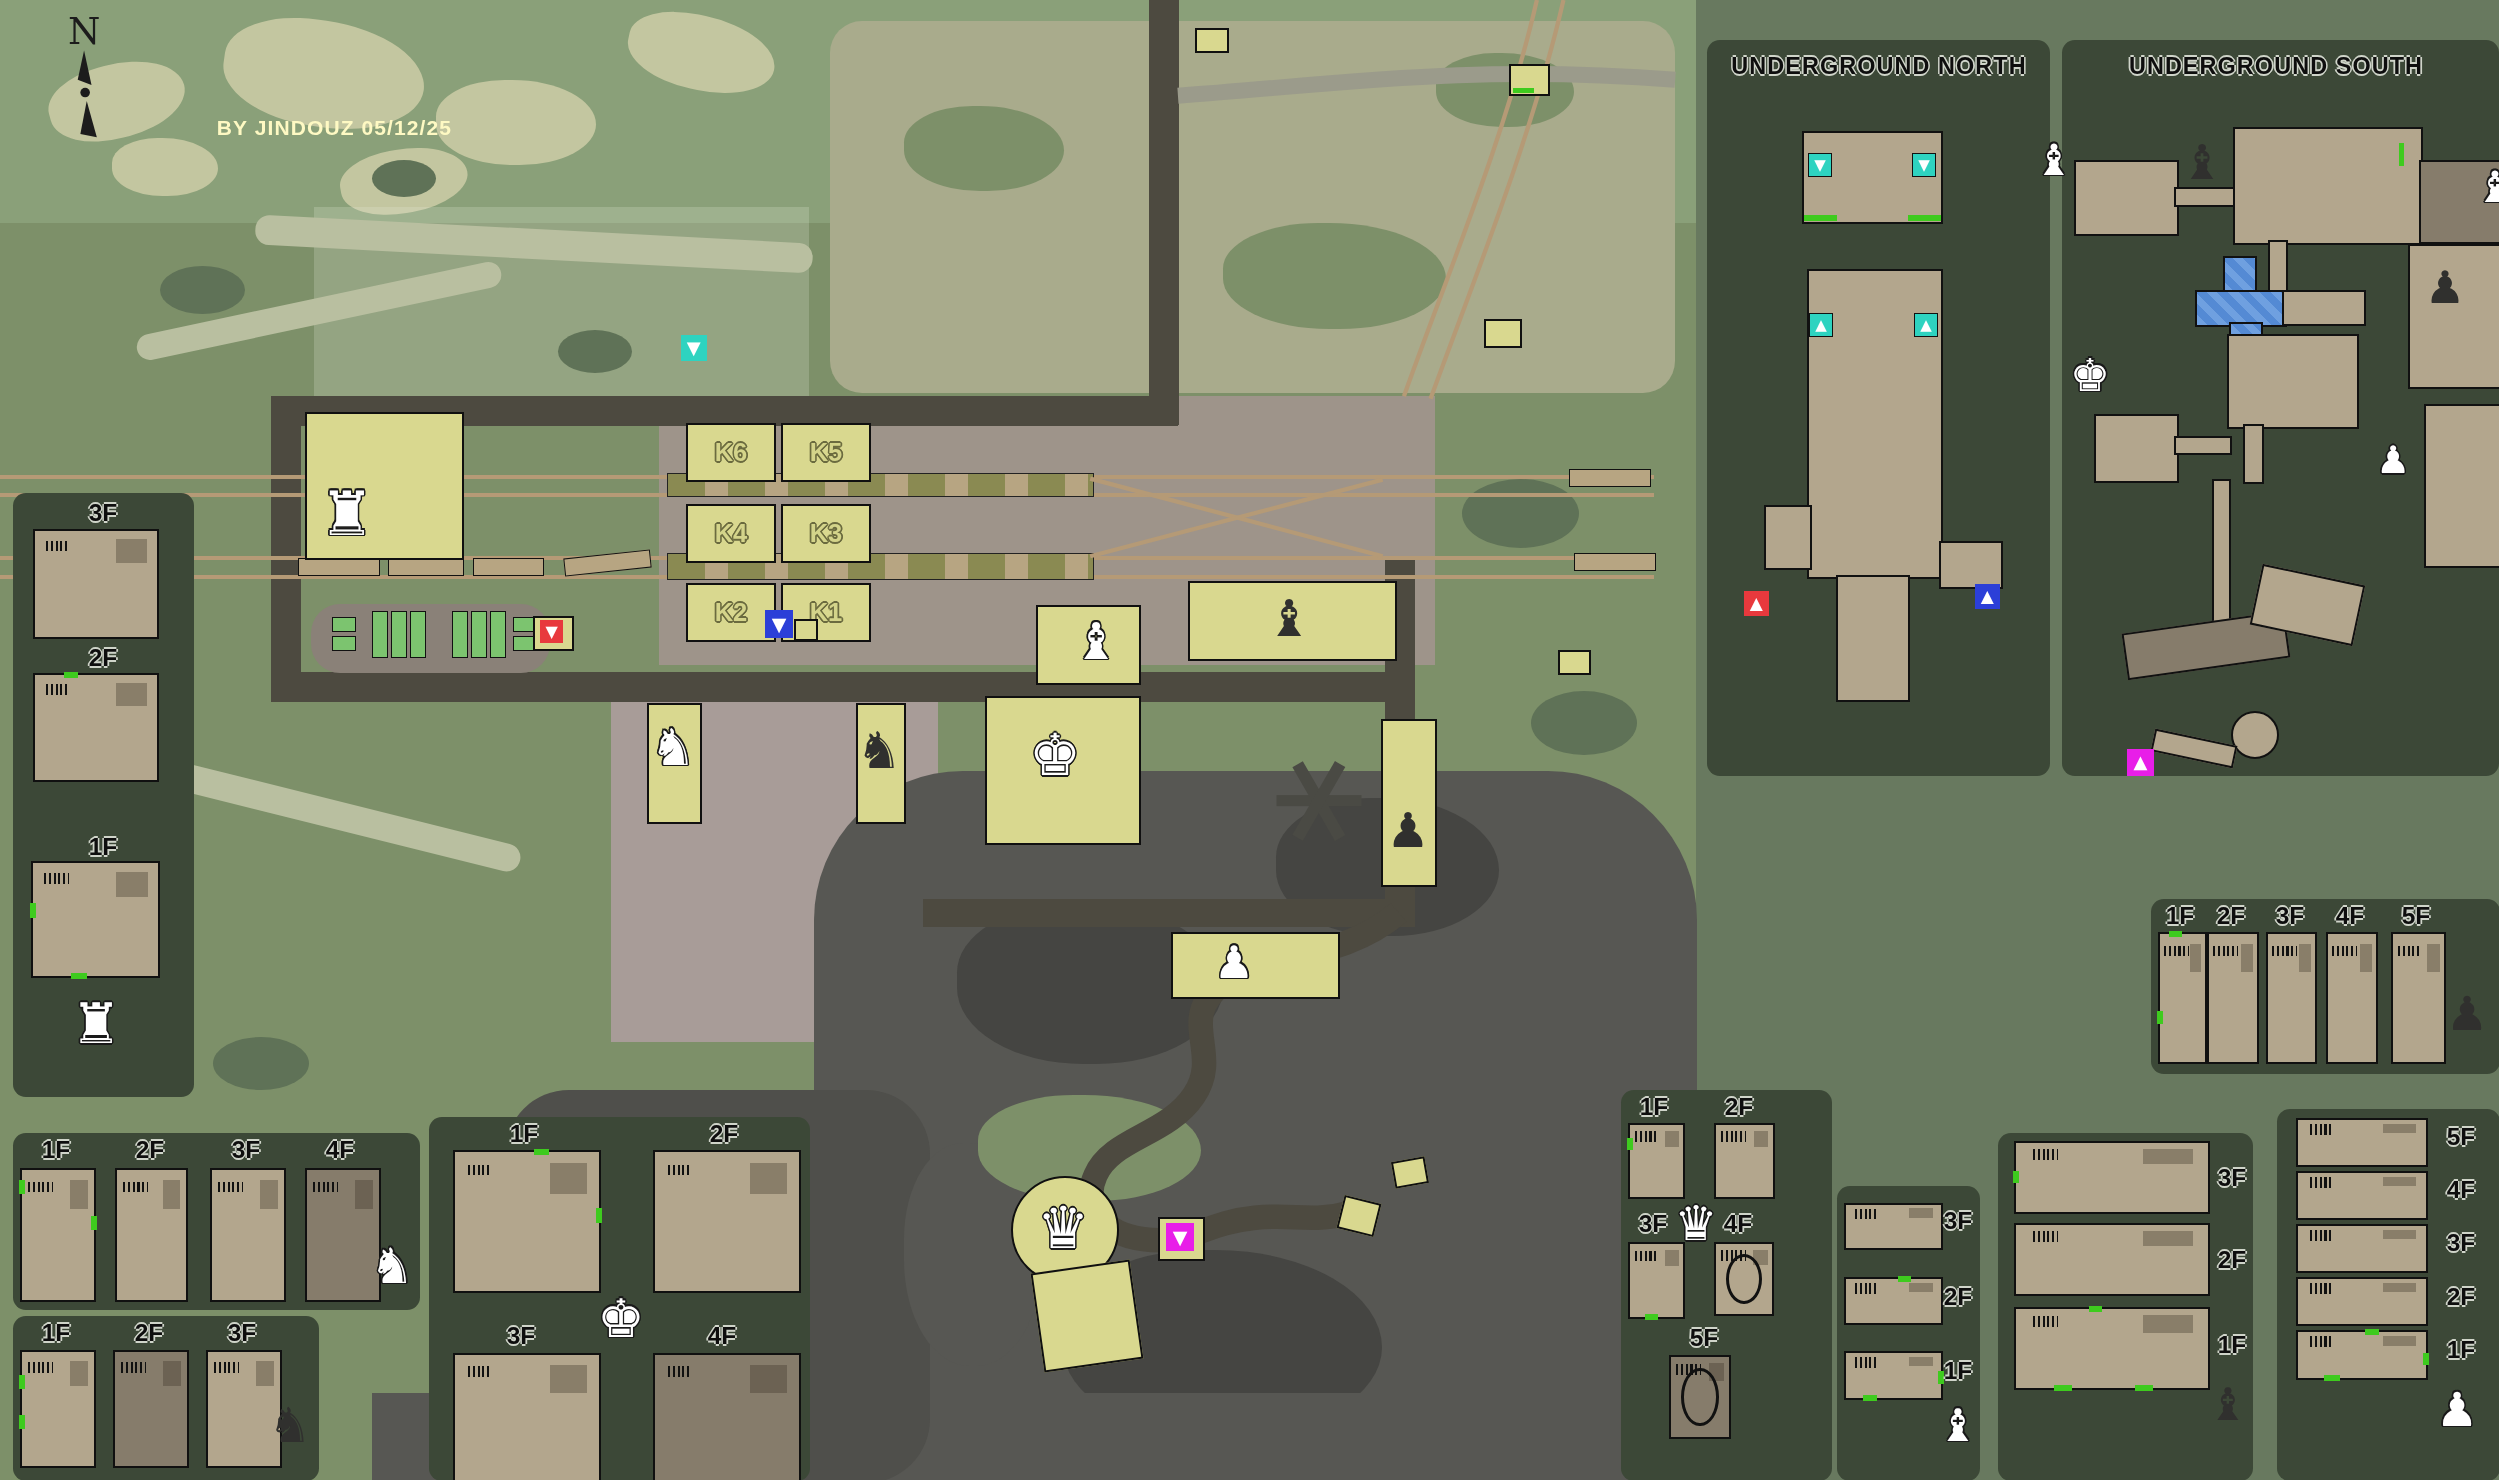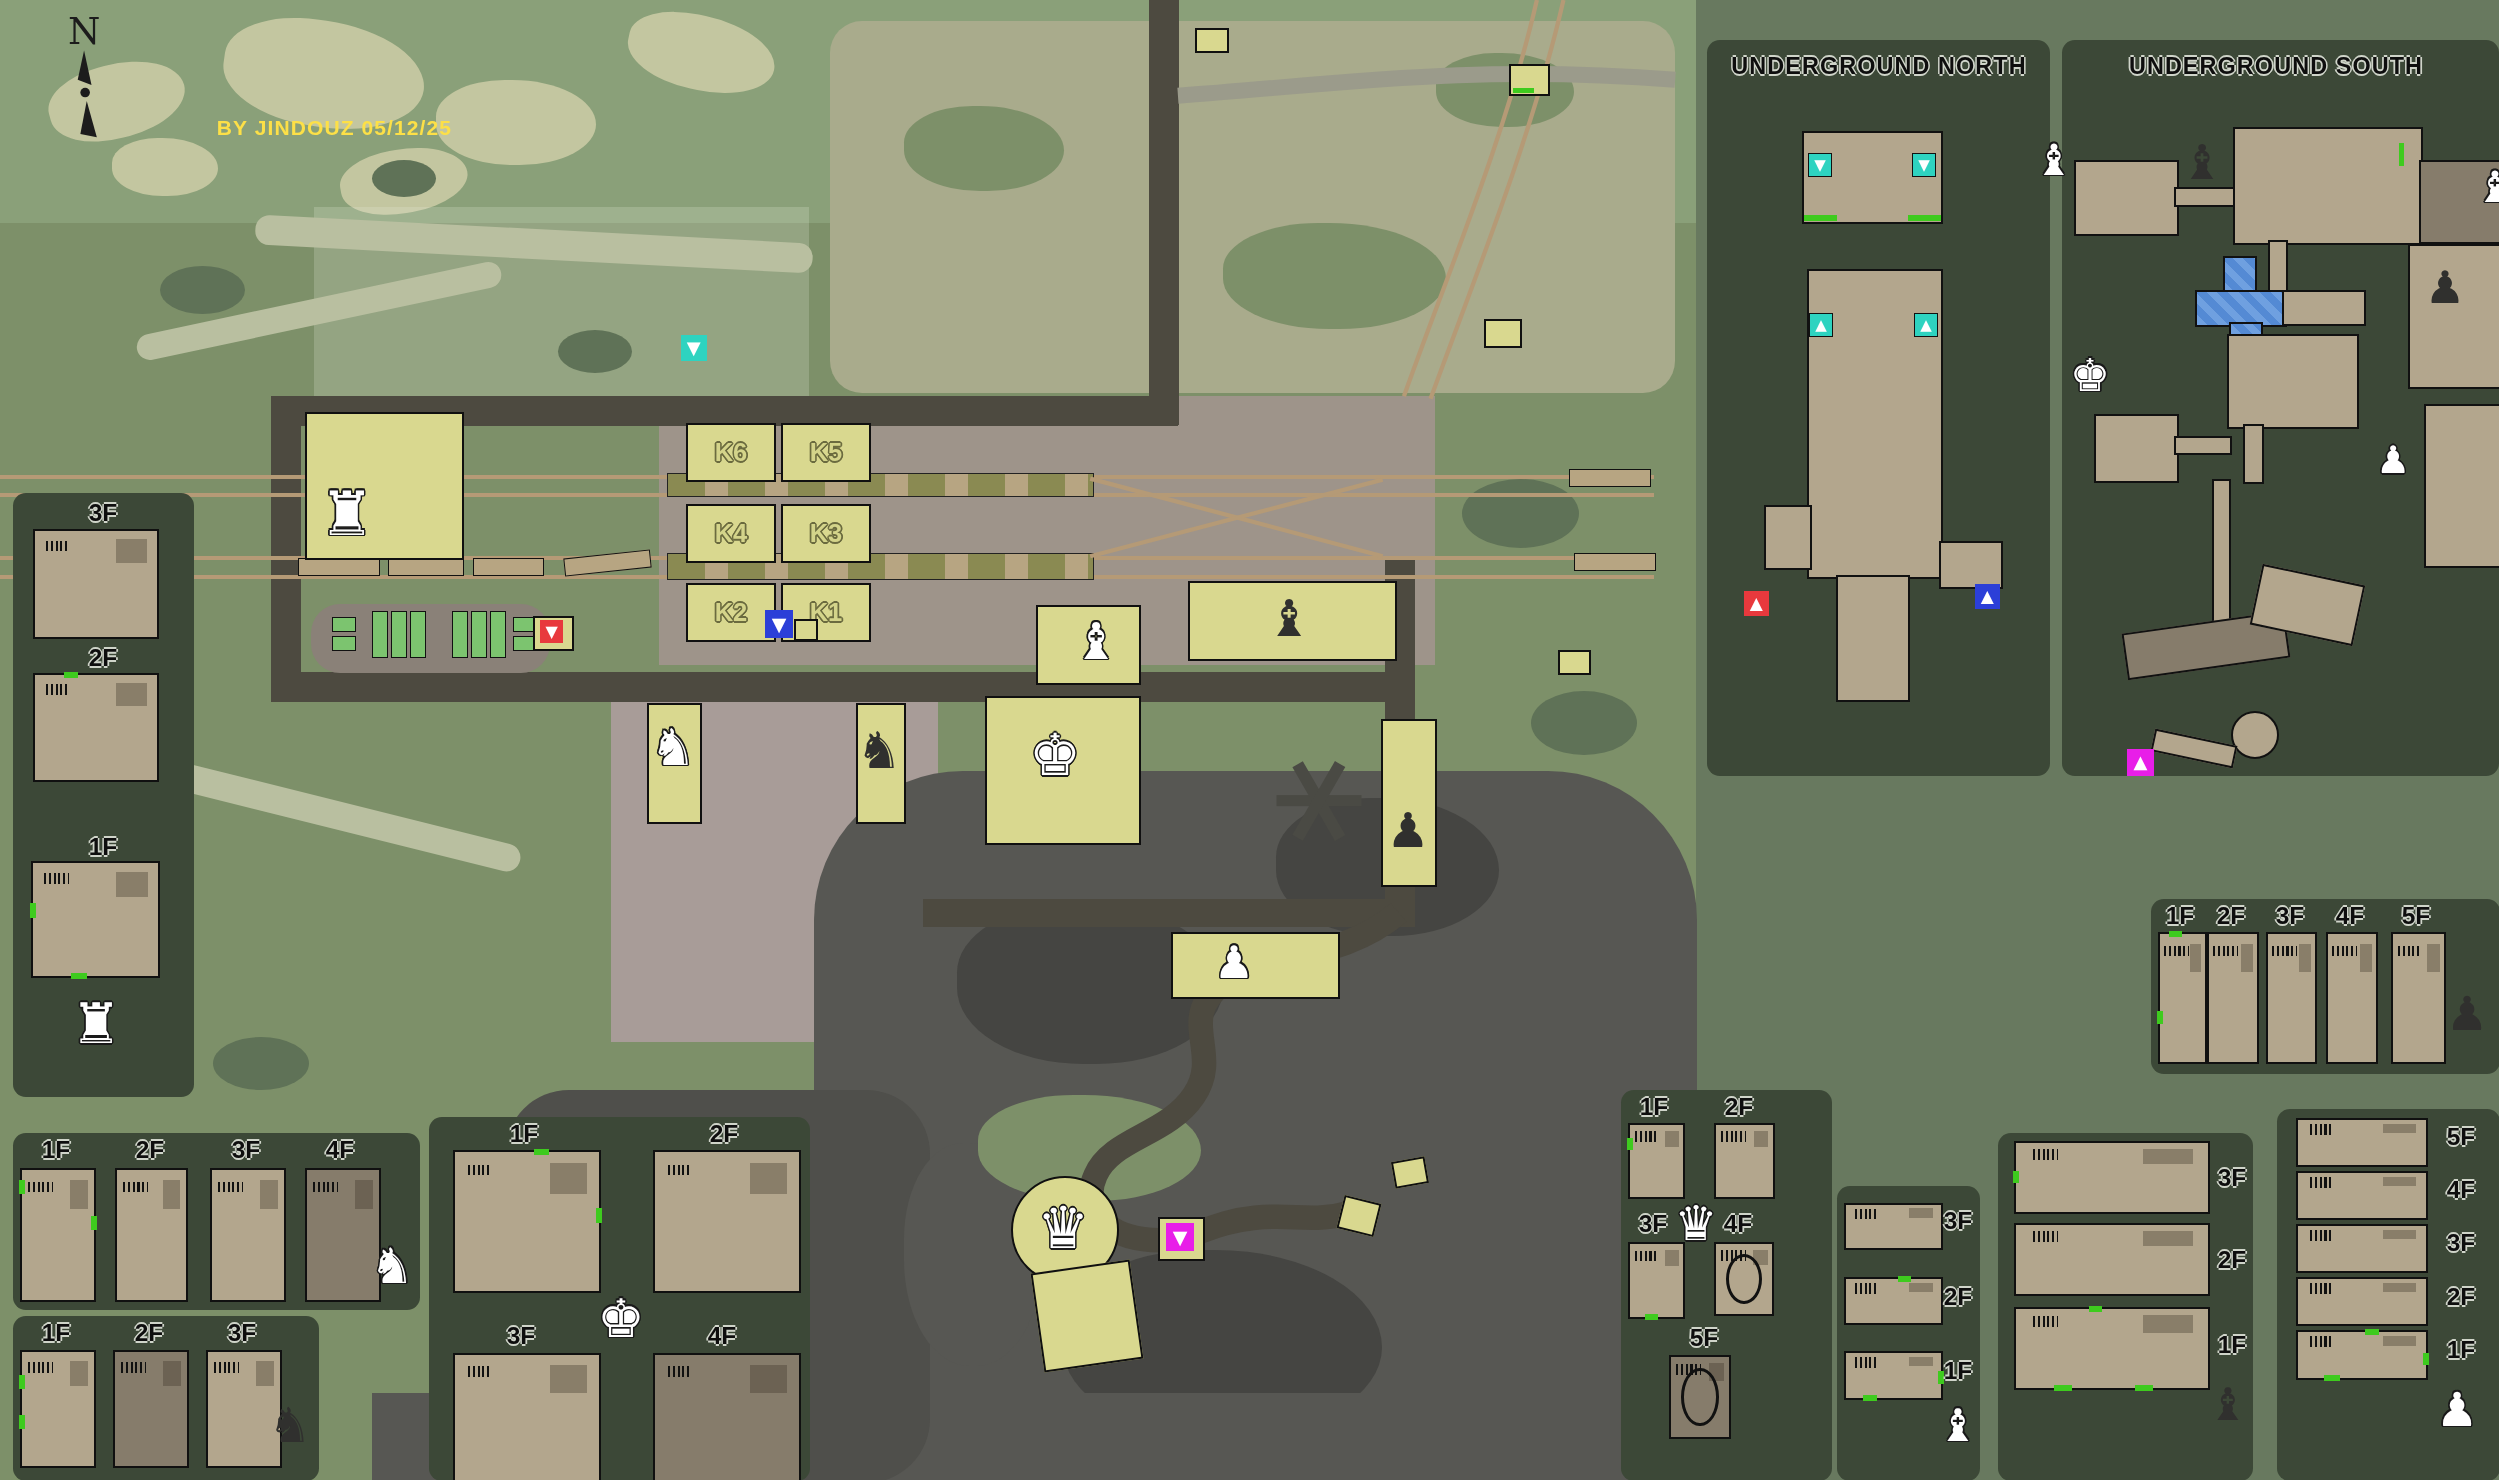--- a/index.html
+++ b/index.html
@@ -54,21 +54,21 @@
   .m-teal{background:#2ed3c0;}
   .m-blue{background:#2b3fd8;}
   .m-red{background:#e8393d;}
   .m-mag{background:#e81ee8;}
   
   .ug{position:absolute;background:#b3a68d;border:2.1px solid #111;}
   .ugd{background:#867c6b;}
   .water{position:absolute;background:repeating-linear-gradient(45deg,#6fa0e0 0 7.4px,#548ad4 7.4px 15px);border:2.1px solid #111;}
   
   .t1{font-weight:900;font-size:44px;color:#a8aeab;letter-spacing:1.6px;}
-  .t2{font-weight:900;font-size:21px;color:#fde047;letter-spacing:1.1px;margin-top:7.4px;margin-left:12.8px;}
+  .t2{font-weight:900;font-size:21px;color:#fef9c3;letter-spacing:1.1px;margin-top:7.4px;margin-left:12.8px;}
   .ncomp{font-family:"DejaVu Serif",serif;font-size:37px;color:#1c1c1c;}
   .heli{position:absolute;}
   .heli div{position:absolute;left:50%;top:50%;width:85px;height:11.7px;background:#4a4a44;transform-origin:center;}
 </style>
 </head>
 <body>
 
 <div class="canvas">
 
   <div class="abs green" style="left:0;top:0;width:1696px;height:1481px;"></div>

